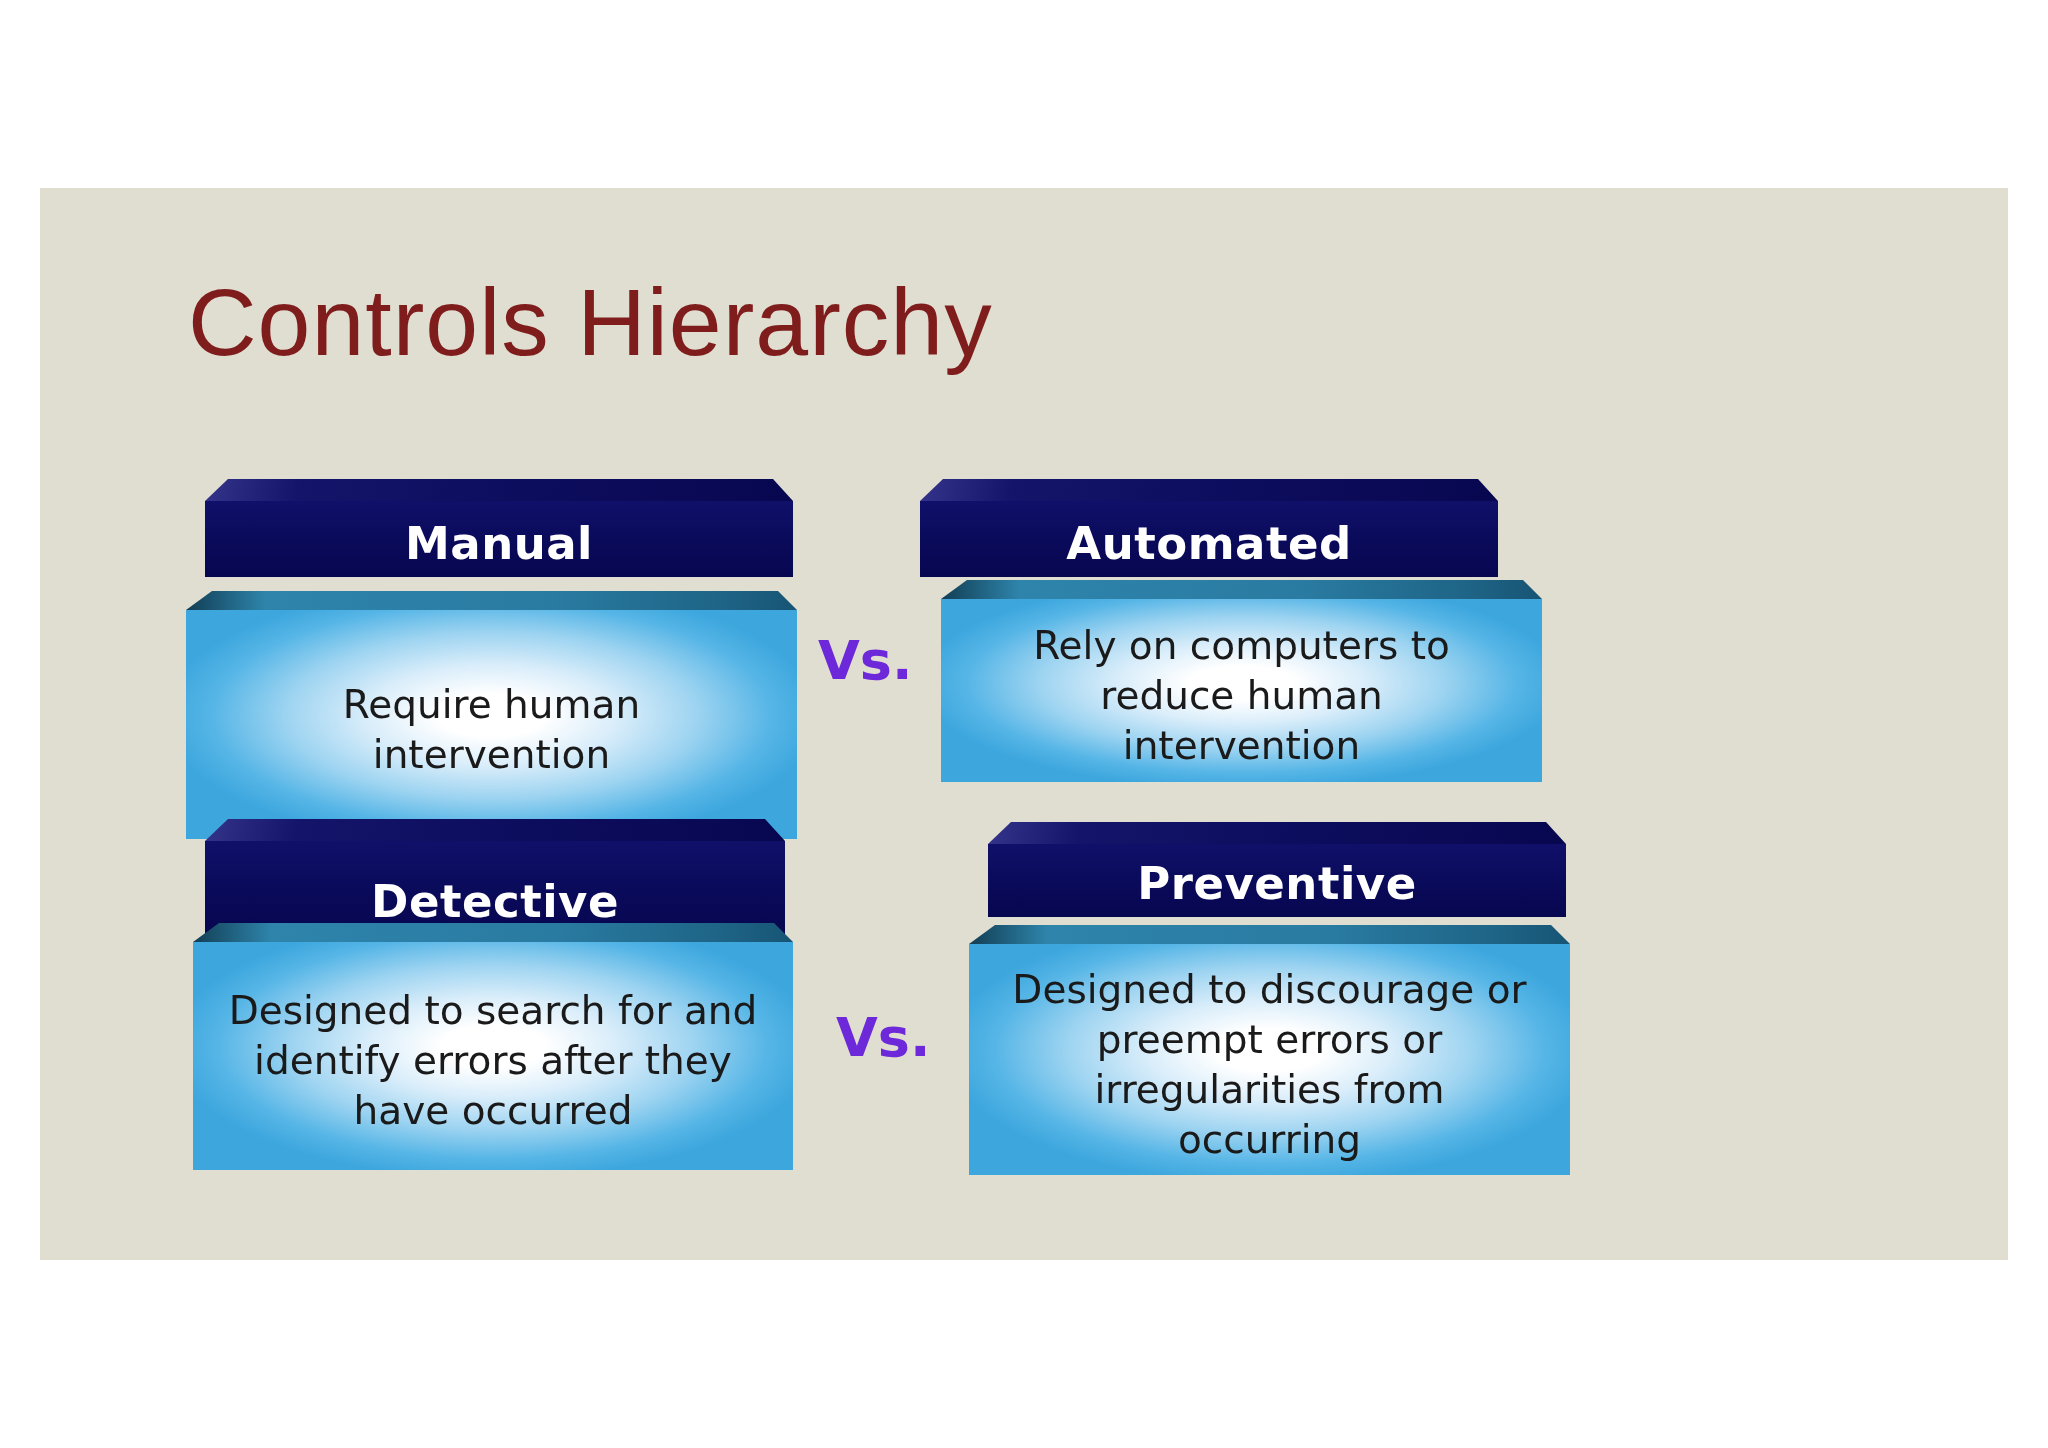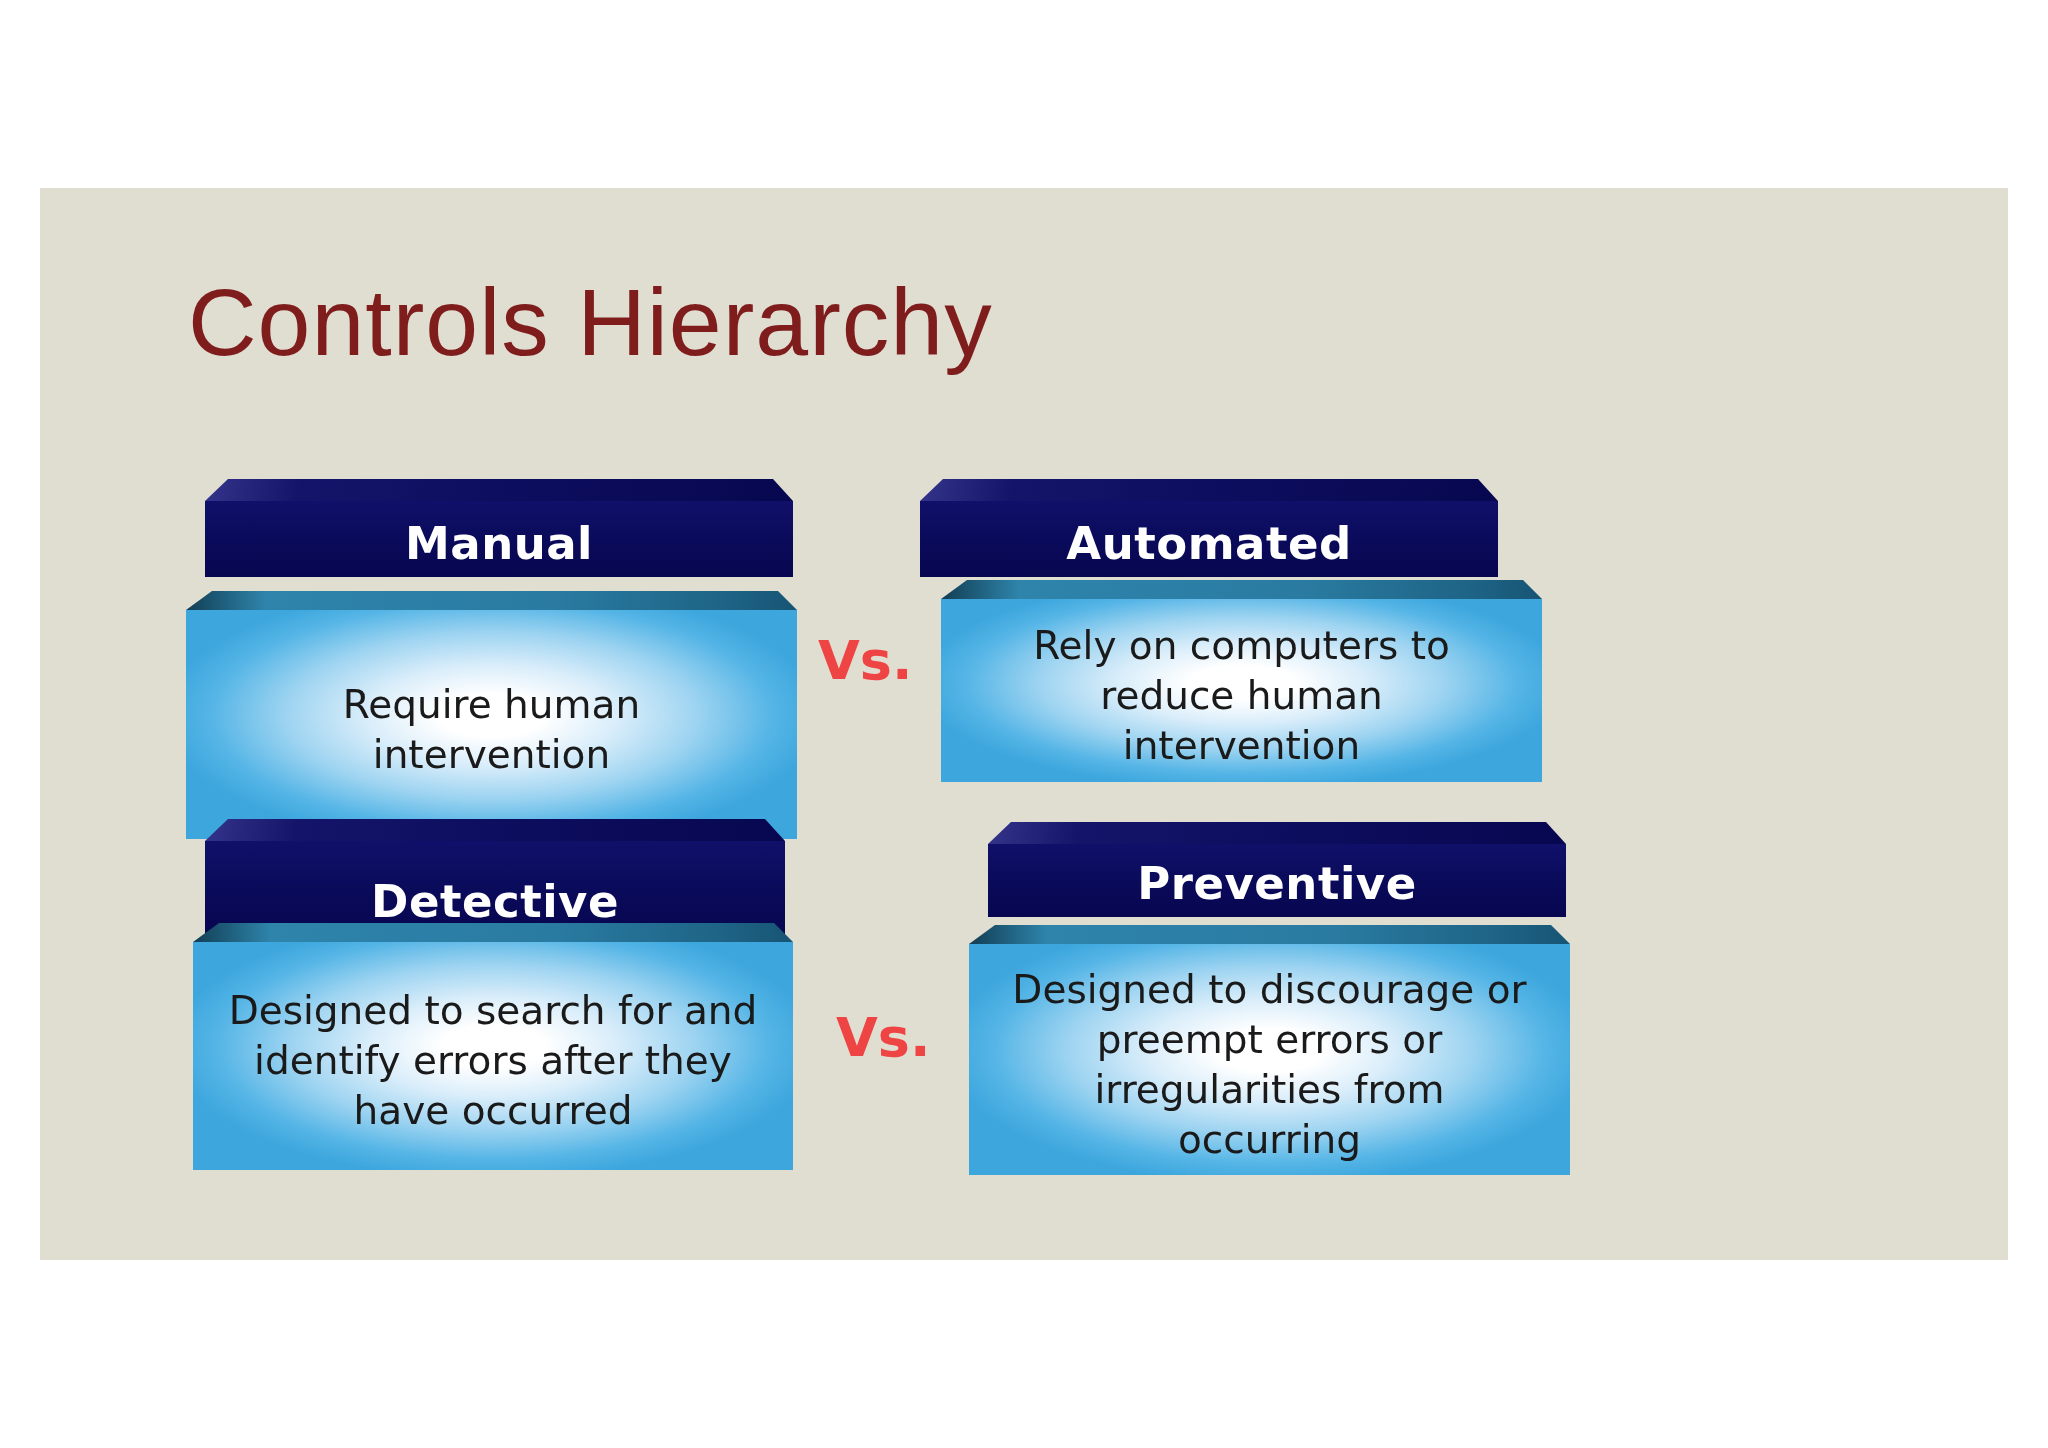--- a/index.html
+++ b/index.html
@@ -69,21 +69,21 @@
   }
   .body-text {
     color:#1a1a1a;
     font-size:39px;
     line-height:50px;
     white-space:pre-line;
     padding:10px 6px 0 6px;
   }
   .vs {
     position:absolute;
-    color:#ef4444;
+    color:#6d28d9;
     font-weight:bold;
     font-size:54px;
     line-height:1;
     white-space:nowrap;
   }
 </style>
 </head>
 <body>
 
 <div class="slide"></div>

